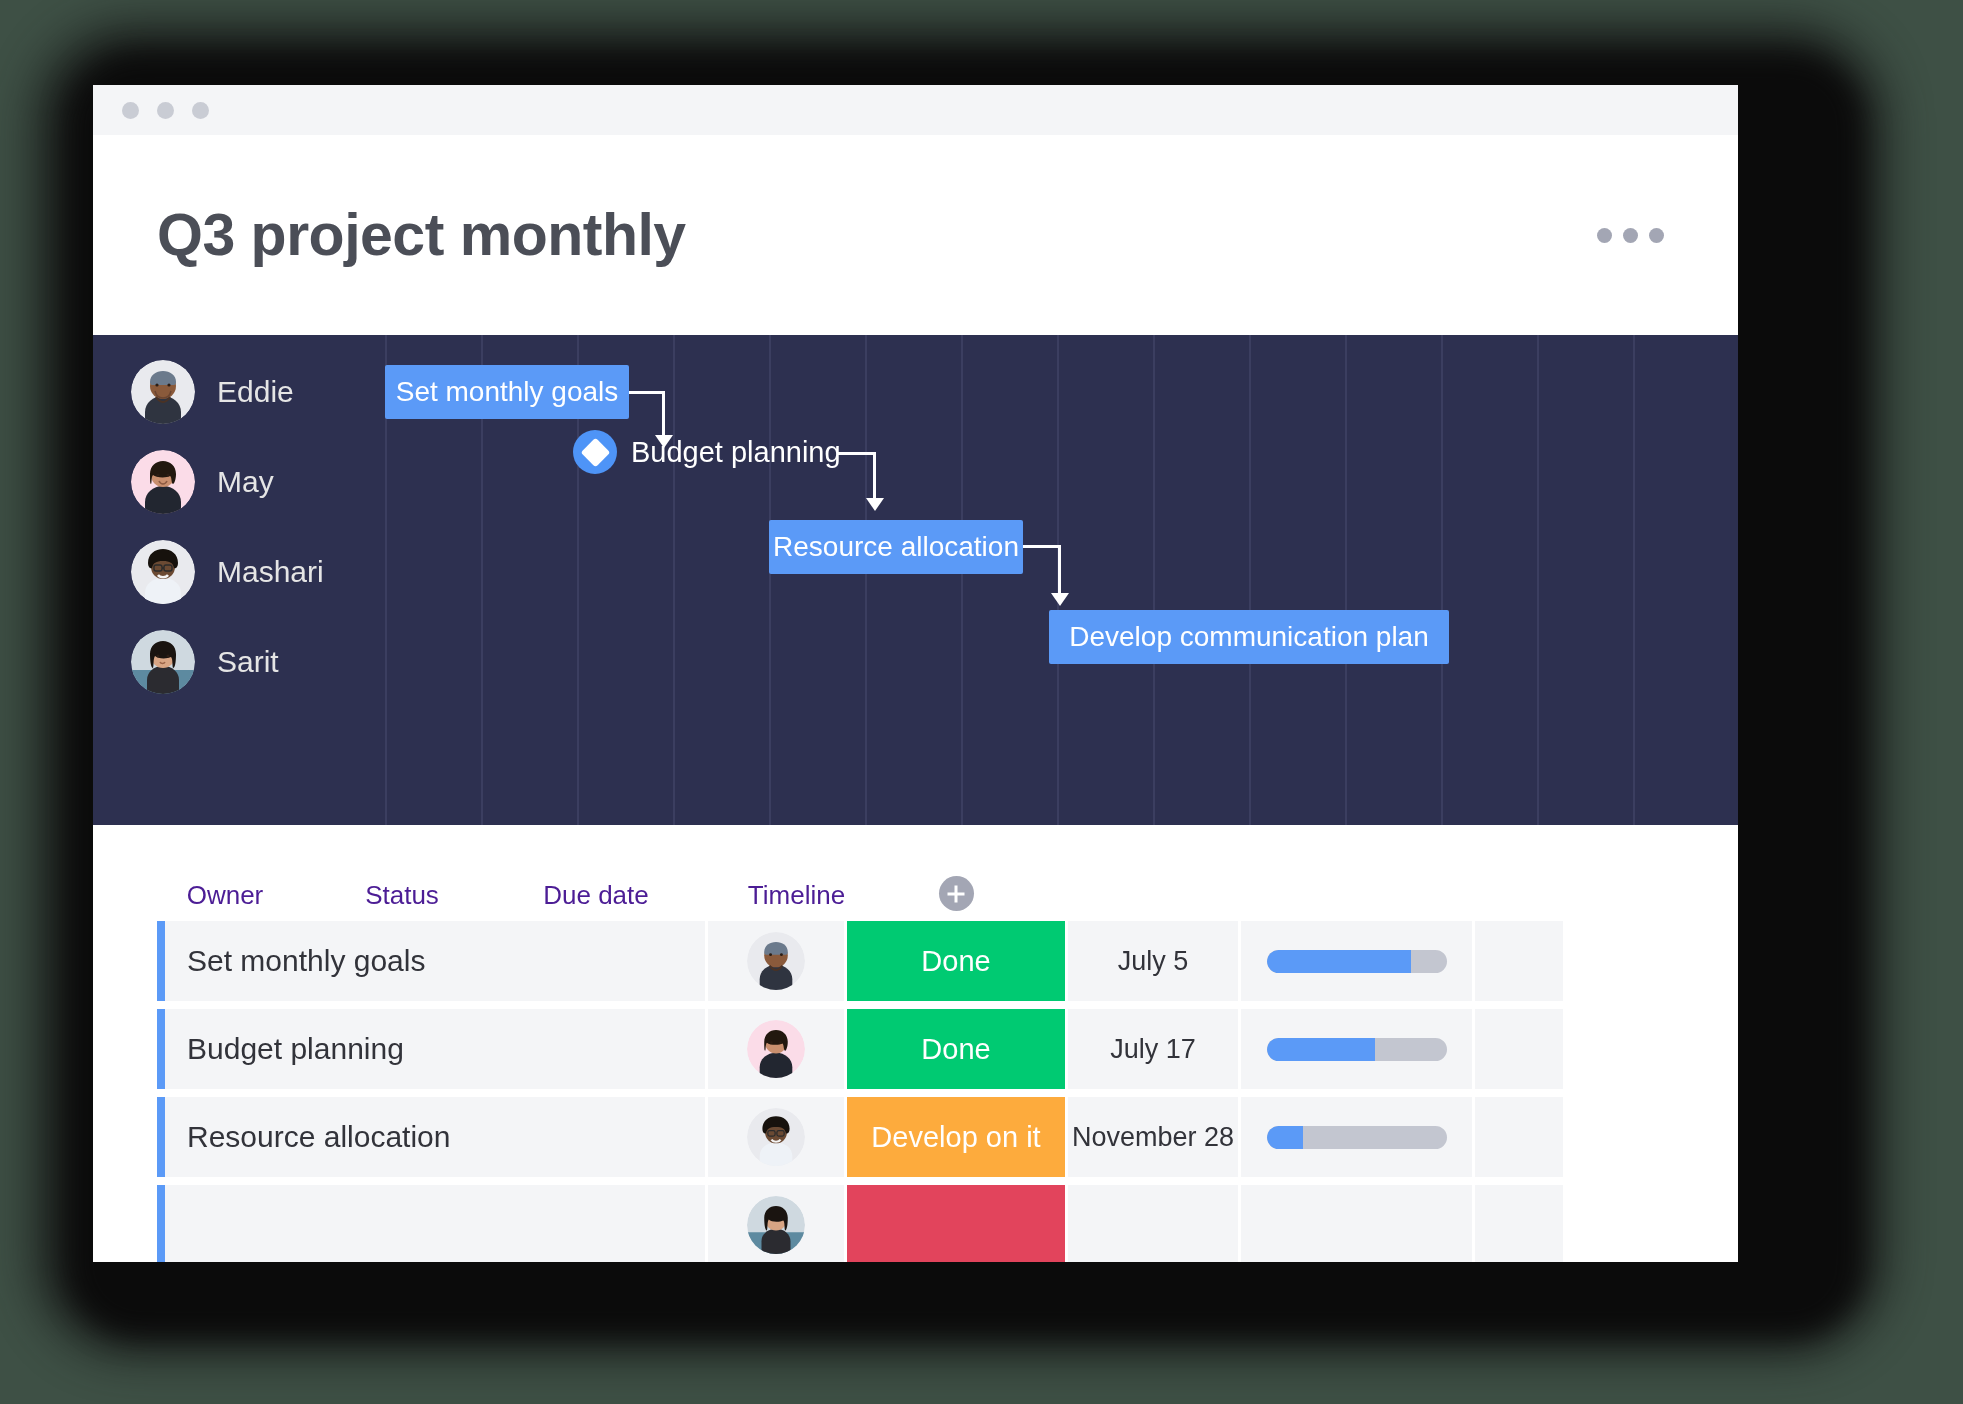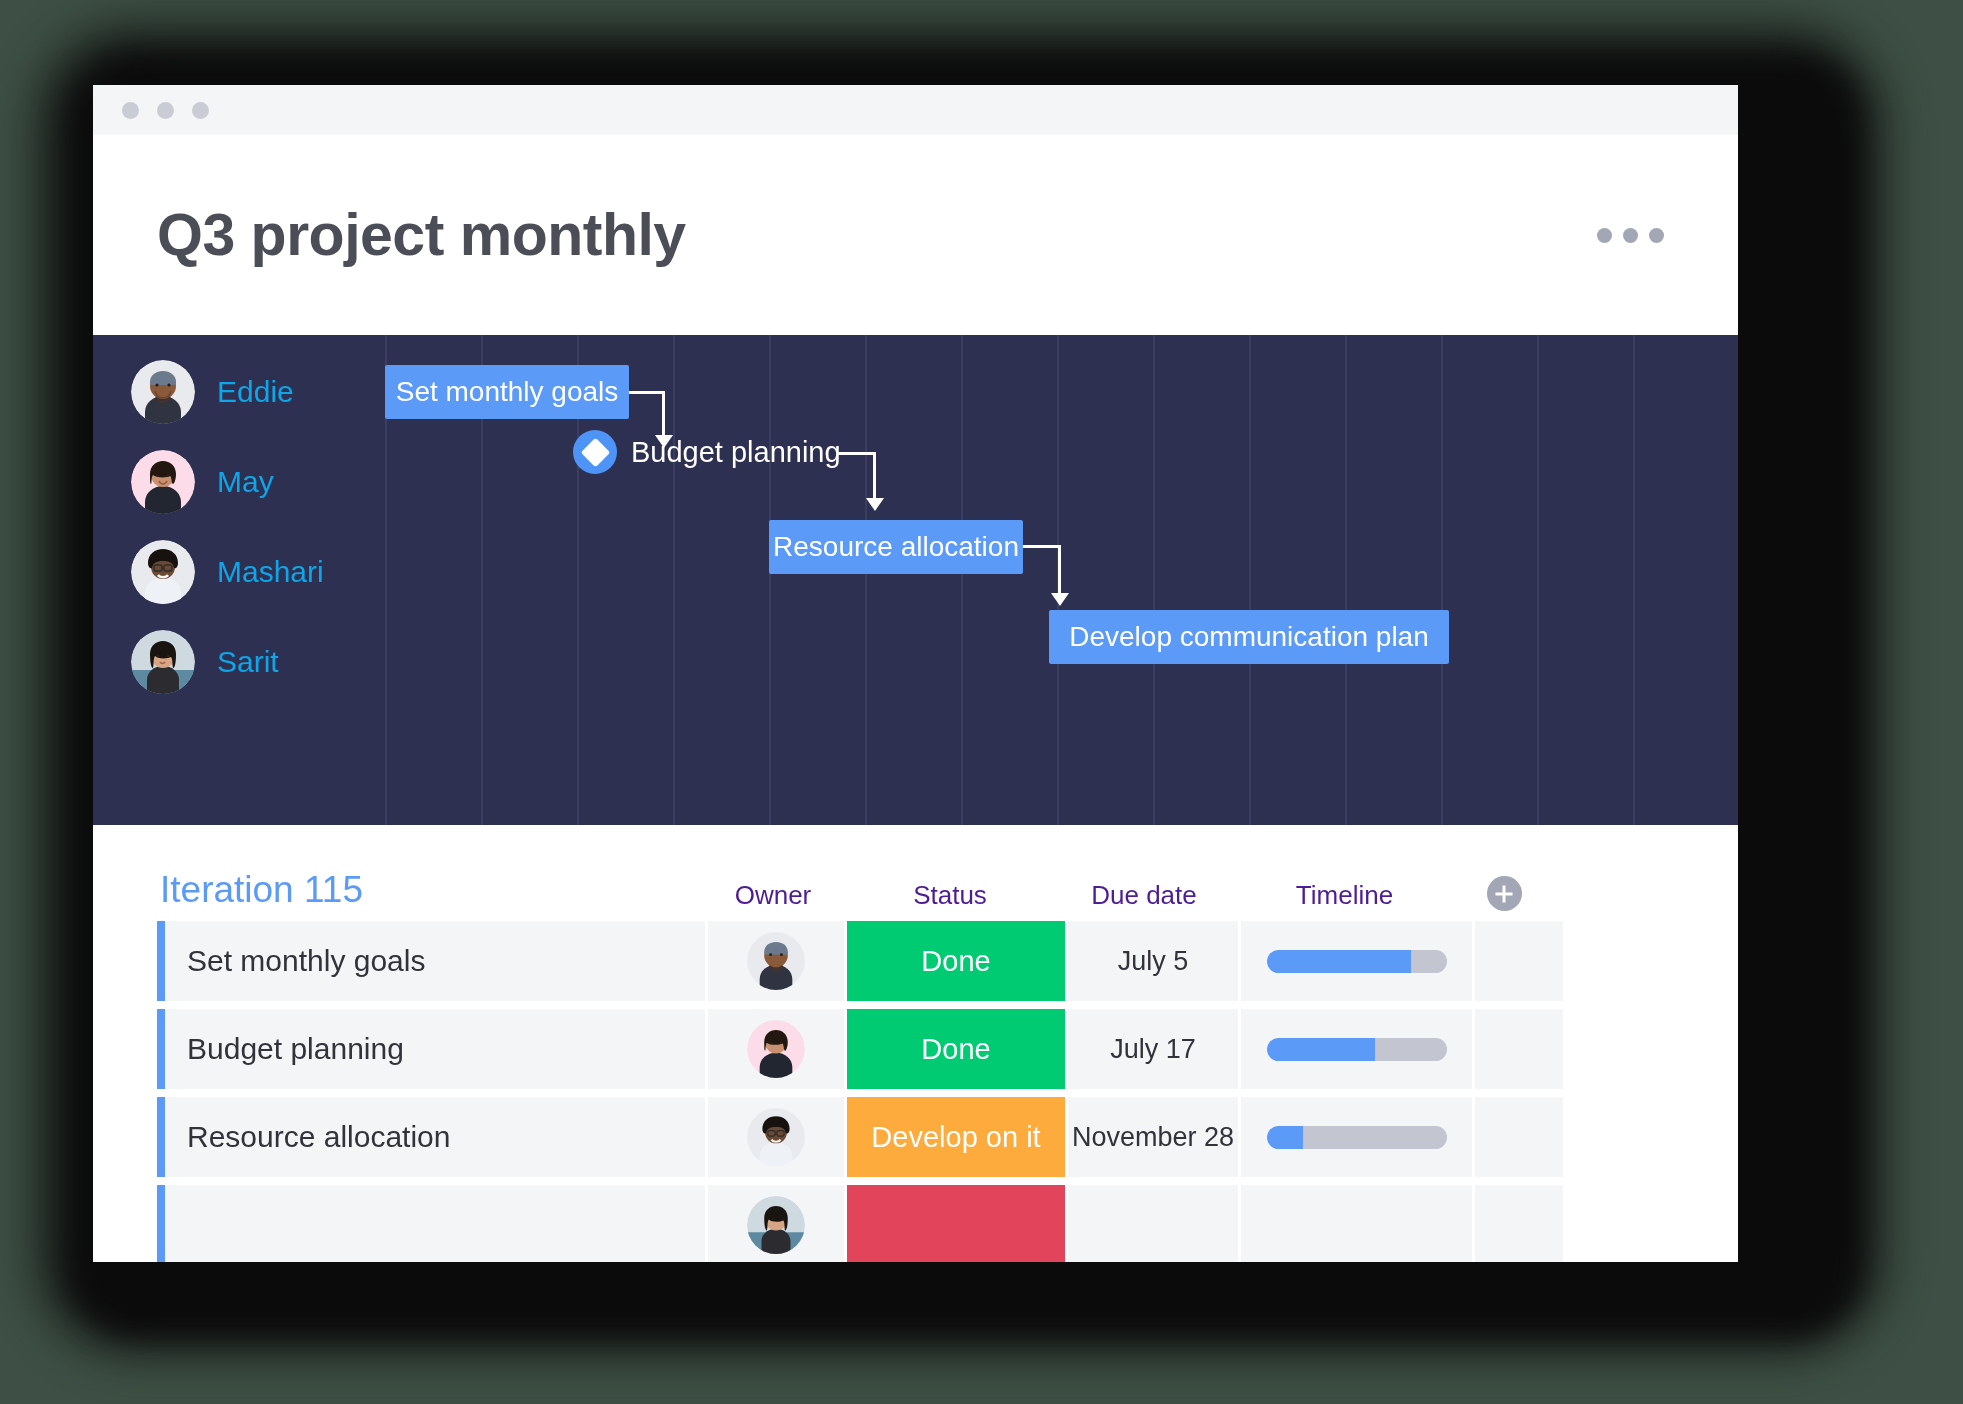--- a/index.html
+++ b/index.html
@@ -129,21 +129,21 @@
     width: 64px; height: 64px;
     border-radius: 50%;
     overflow: hidden;
     flex: none;
     position: relative;
   }
   .avatar svg { display: block; width: 100%; height: 100%; }
   .person-name {
     margin-left: 22px;
     font-size: 30px;
-    color: #0ea5e9;
+    color: #e5e5e5;
   }
 
   
   .bar {
     position: absolute;
     height: 54px;
     background: #5b9af7;
     border-radius: 2px;
     display: flex;
     align-items: center;
@@ -464,21 +464,20 @@
     <div class="connector">
       <div class="h" style="left:930px; top:210px; width:38px;"></div>
       <div class="v" style="left:965px; top:210px; height:52px;"></div>
       <div class="arrow" style="left:958px; top:258px;"></div>
     </div>
   </div>
 
   <div class="table-section">
 
     <div class="table-head">
-      <div class="th-group">Iteration 115</div>
       <div class="th th-owner">Owner</div>
       <div class="th th-status">Status</div>
       <div class="th th-due">Due date</div>
       <div class="th th-timeline">Timeline</div>
       <div class="th-add">
         <span class="add-btn"></span>
       </div>
     </div>
 
     <div class="row">

